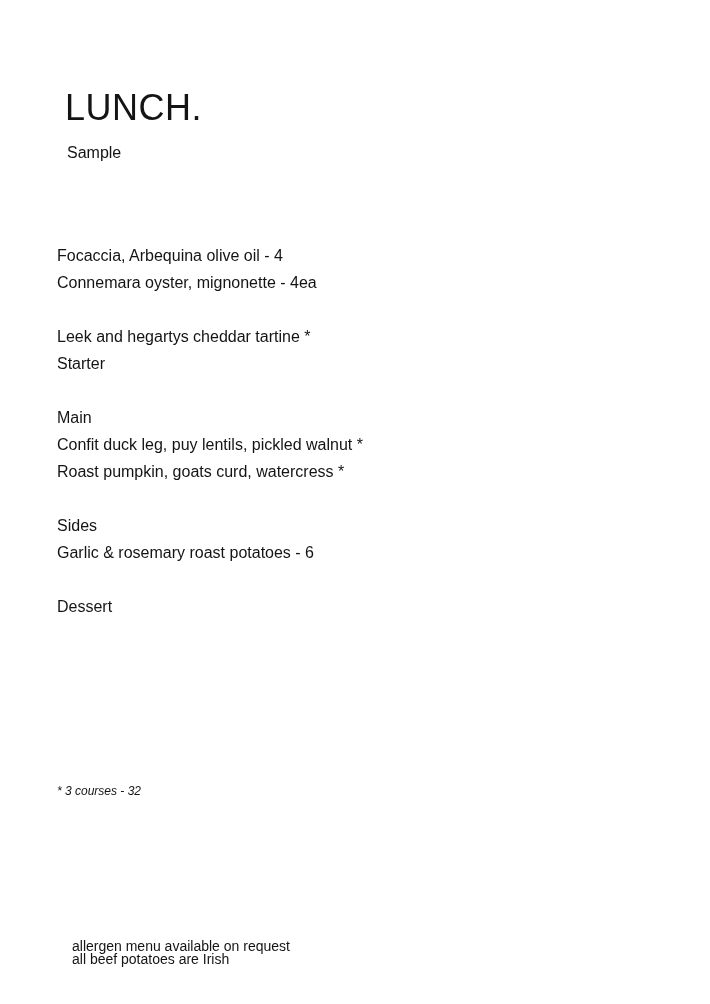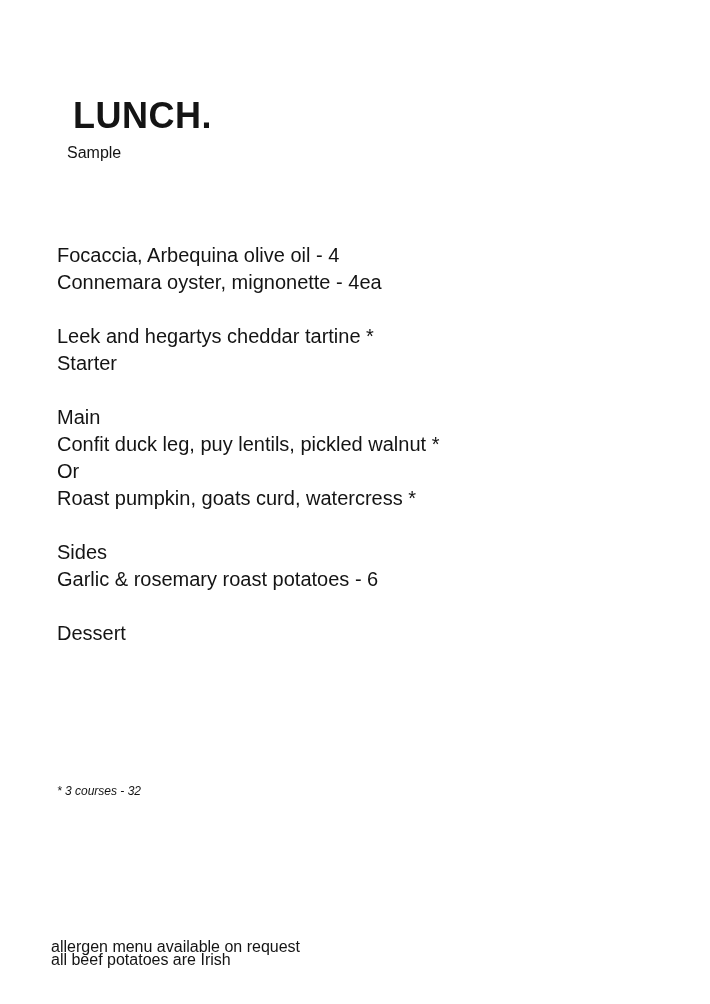--- a/index.html
+++ b/index.html
@@ -13,80 +13,79 @@
       position: relative;
       overflow: hidden;
       font-family: "Liberation Sans", sans-serif;
       color: #141414;
     }
     .title {
       position: absolute;
       left: 57px;
       top: 78px;
       font-size: 36px;
-      font-weight: 700;
+      font-weight: 400;
       letter-spacing: 0.5px;
       line-height: 44px;
-      margin: 16px;
+      margin: 8px;
     }
     .subtitle {
       position: absolute;
       left: 67px;
       top: 143px;
       font-size: 16px;
       line-height: 20px;
     }
     .menu {
       position: absolute;
       left: 57px;
       top: 242px;
-      font-size: 20px;
+      font-size: 16px;
       line-height: 27px;
     }
     .line {
       height: 27px;
       white-space: nowrap;
     }
     .spacer {
       height: 27px;
     }
     .note {
       position: absolute;
       left: 57px;
       top: 781px;
       font-size: 12px;
       font-style: italic;
       line-height: 20px;
     }
     .footer {
       position: absolute;
-      left: 51px;
+      left: 72px;
       top: 940px;
-      font-size: 16px;
+      font-size: 14px;
       line-height: 13px;
     }
   </style>
 </head>
 <body>
 
 <h1 class="title">LUNCH.</h1>
 <div class="subtitle">Sample</div>
 
 <div class="menu">
   <div class="line">Focaccia, Arbequina olive oil - 4</div>
   <div class="line">Connemara oyster, mignonette - 4ea</div>
   <div class="spacer"></div>
 
   <div class="line">Leek and hegartys cheddar tartine *</div>
   <div class="line">Starter</div>
   <div class="spacer"></div>
 
   <div class="line">Main</div>
   <div class="line">Confit duck leg, puy lentils, pickled walnut *</div>
-  <div class="line">Or</div>
   <div class="line">Roast pumpkin, goats curd, watercress *</div>
   <div class="spacer"></div>
 
   <div class="line">Sides</div>
   <div class="line">Garlic &amp; rosemary roast potatoes - 6</div>
   <div class="spacer"></div>
 
   <div class="line">Dessert</div>
 </div>
 

